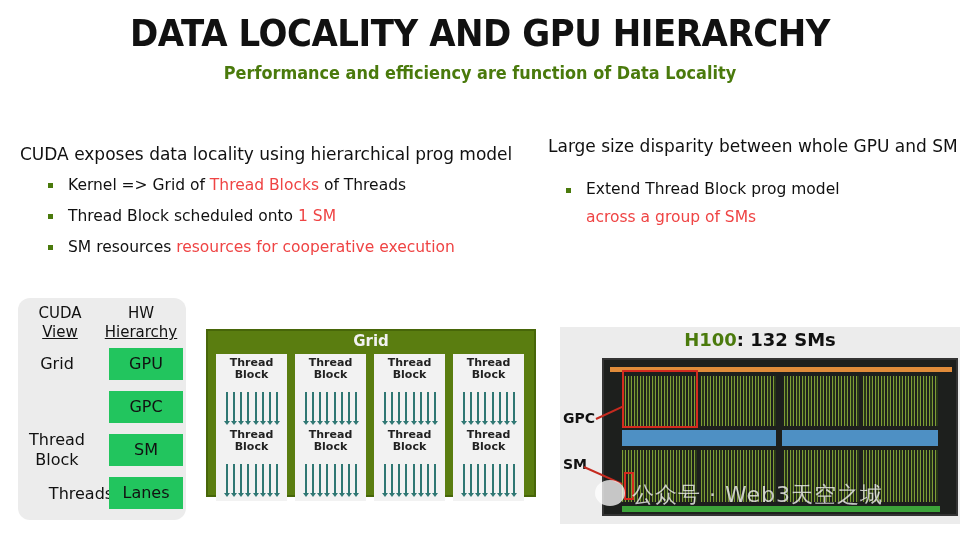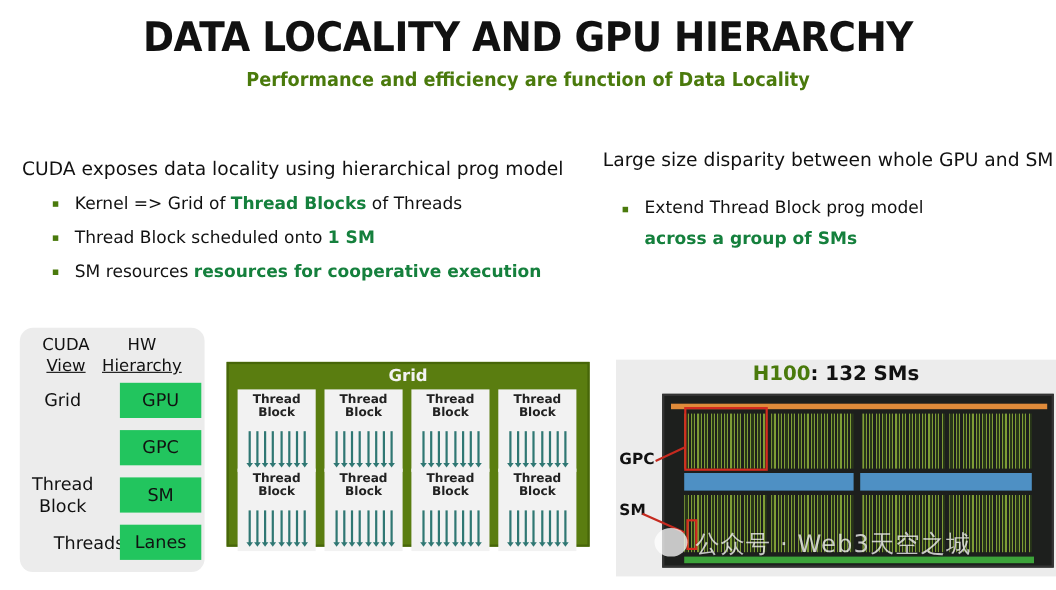--- a/index.html
+++ b/index.html
@@ -9,21 +9,21 @@
   .title { position: absolute; top: 12px; left: 0; width: 960px; text-align: center;
     font-family: "DejaVu Sans", sans-serif; font-weight: bold; font-size: 37px; letter-spacing: -0.5px; color: #111;
     transform: scaleX(0.92); transform-origin: center; }
   .subtitle { position: absolute; top: 63px; left: 0; width: 960px; text-align: center;
     font-weight: bold; font-size: 17.5px; color: #4a7a0c; transform: scaleX(0.92); }
 
   .col-head { position: absolute; font-size: 17px; color: #111; white-space: nowrap; }
   .bullets { position: absolute; list-style: none; }
   .bullets li { position: relative; font-size: 15.5px; line-height: 31px; padding-left: 22px; white-space: nowrap; }
   .bullets li::before { content: ""; position: absolute; left: 2px; top: 13px; width: 5px; height: 5px; background: #4a7a0c; }
-  .hl { color: #15803d; font-weight: bold; }
+  .hl { color: #ef4444; font-weight: normal; }
 
   
   .hier { position: absolute; left: 18px; top: 298px; width: 168px; height: 222px; background: #ececec; border-radius: 12px; padding-left: 39px; }
   .hier .hdr { position: absolute; font-size: 15px; text-align: center; line-height: 19px; }
   .hier .hdr .u { text-decoration: underline; }
   .hier .cv { position: absolute; font-size: 16px; text-align: center; line-height: 20px; width: 78px; left: 0; }
   .hier .hw { position: absolute; left: 91px; width: 74px; height: 32px; background: #22c55e; font-size: 16px; text-align: center; line-height: 32px; }
 
   
   .grid { position: absolute; left: 206px; top: 329px; width: 330px; height: 168px; background: #5a7d10; border: 2px solid #476609; }
@@ -68,21 +68,21 @@
 <div class="col-head" style="left:548px;top:136px;">Large size disparity between whole GPU and SM</div>
 <ul class="bullets" style="left:564px;top:175px;">
   <li style="line-height:28px;"><span>Extend Thread Block prog model</span><br><span class="hl">across a group of SMs</span></li>
 </ul>
 
 <div class="hier">
   <div class="hdr" style="left:12px;top:6px;width:60px;">
     <div>CUDA</div>
     <div class="u">View</div>
   </div>
-  <div class="hdr" style="left:68px;top:6px;width:86px;">
+  <div class="hdr" style="left:80px;top:6px;width:86px;">
     <div>HW</div>
     <div class="u">Hierarchy</div>
   </div>
   <div class="cv" style="top:56px;">Grid</div>
   <div class="cv" style="top:132px;">Thread Block</div>
   <div class="cv" style="top:186px;margin-left:24px;">Threads</div>
   <div class="hw" style="top:50px;">GPU</div>
   <div class="hw" style="top:93px;">GPC</div>
   <div class="hw" style="top:136px;">SM</div>
   <div class="hw" style="top:179px;">Lanes</div>

